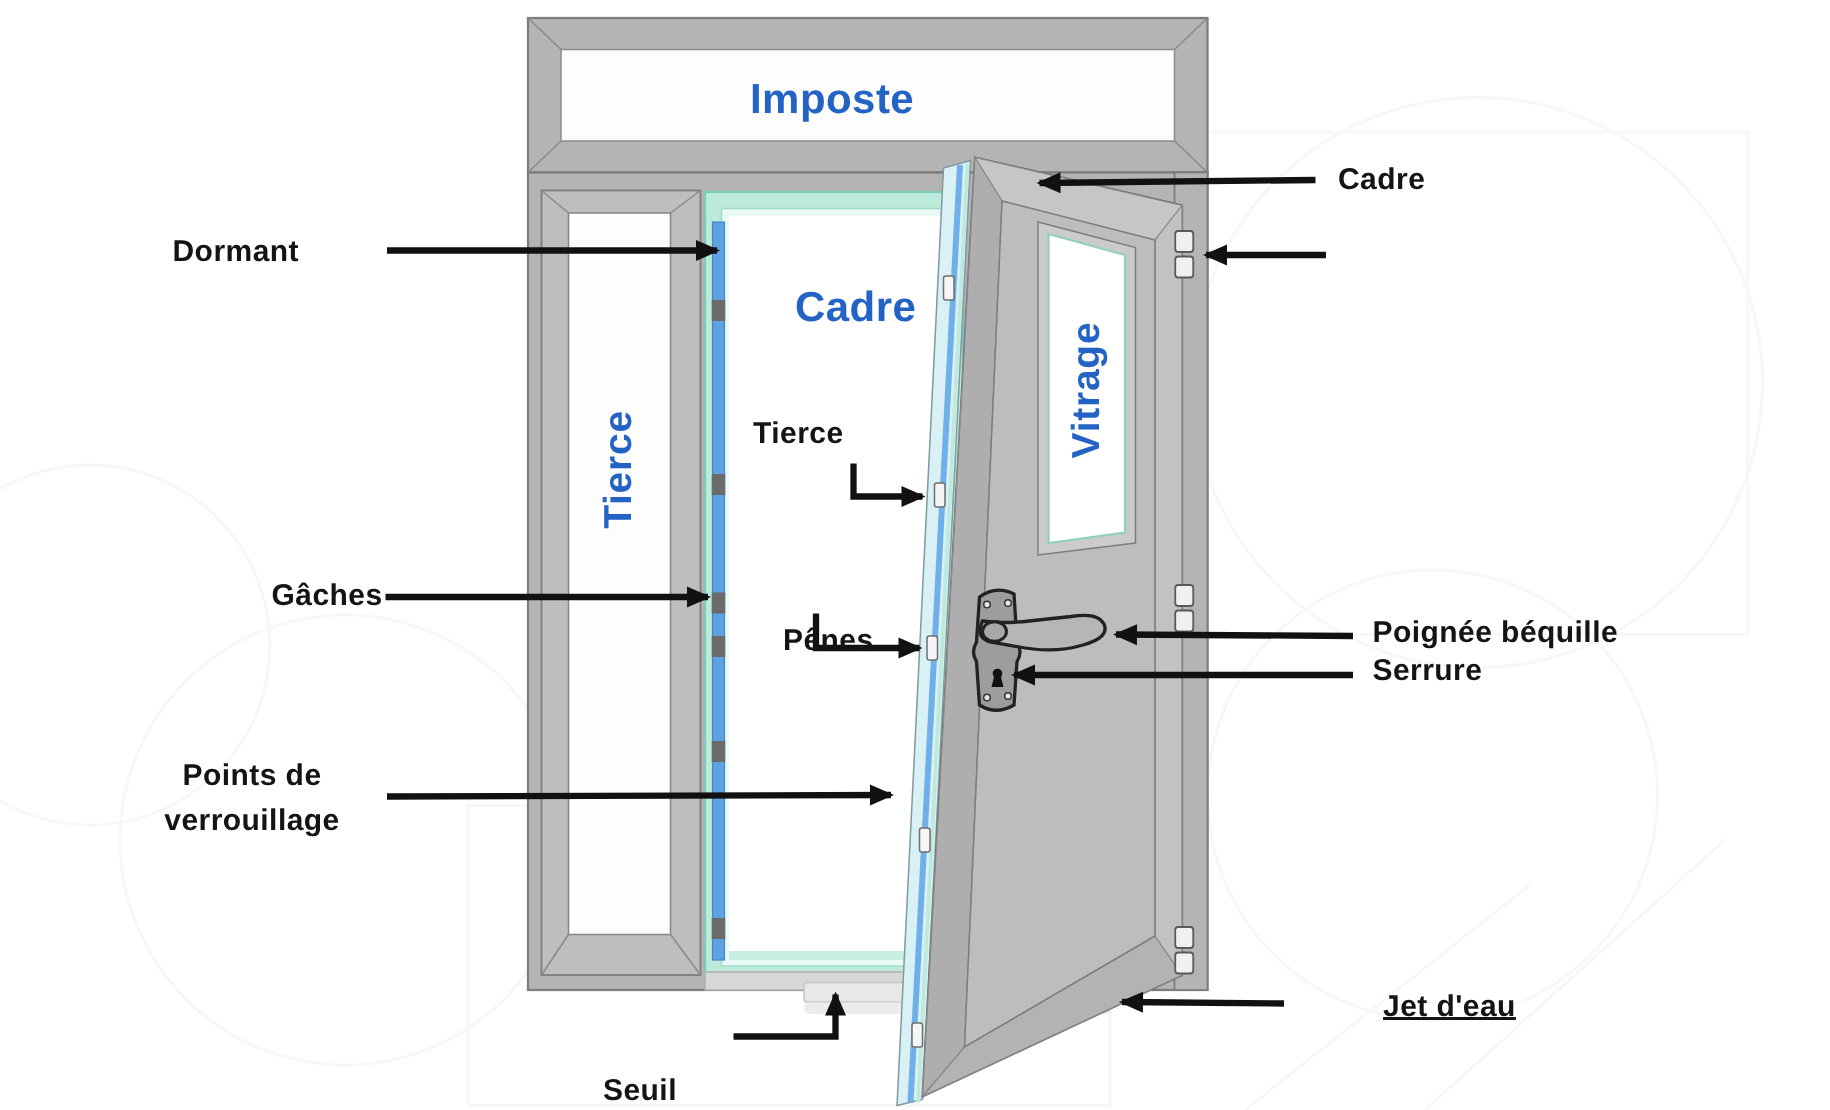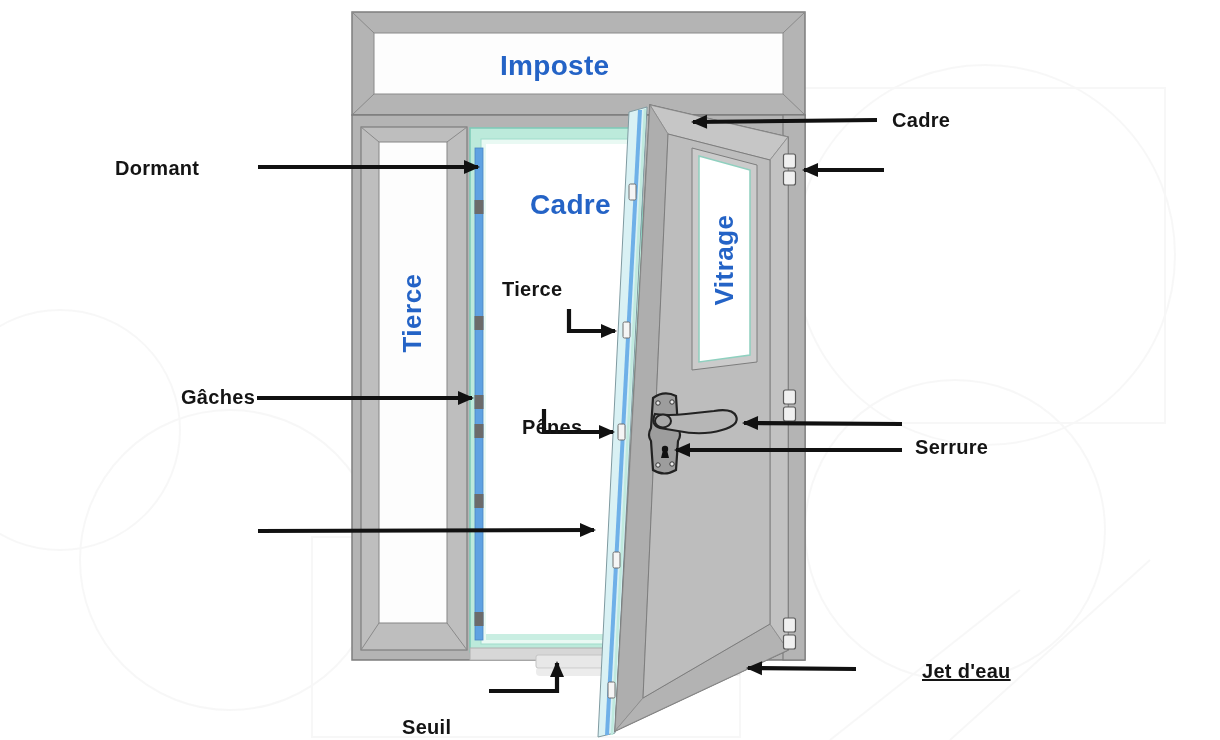--- a/index.html
+++ b/index.html
@@ -165,17 +165,19 @@
   </div>
   <div class="vwrap" style="left:724px; top:260px;">
     <span class="vtext">Vitrage</span>
   </div>
 
   <div class="lbl" style="left:115px; top:153px;">Dormant</div>
   <div class="lbl" style="left:892px; top:105px;">Cadre</div>
   <div class="lbl" style="left:502px; top:274px;">Tierce</div>
   <div class="lbl" style="left:522px; top:377px;margin-top:35px;">Pênes</div>
   <div class="lbl" style="left:145px; top:382px;margin-left:36px;">Gâches</div>
+  <div class="lbl" style="left:915px; top:407px;">Poignée béquille</div>
   <div class="lbl" style="left:915px; top:432px;">Serrure</div>
+  <div class="lbl points" style="left:68px; top:502px;">Points de verrouillage</div>
   <div class="lbl" style="left:402px; top:712px;">Seuil</div>
   <div class="lbl" style="left:922px; top:656px;text-decoration:underline;">Jet d'eau</div>
 
 </div>
 
 </body></html>

